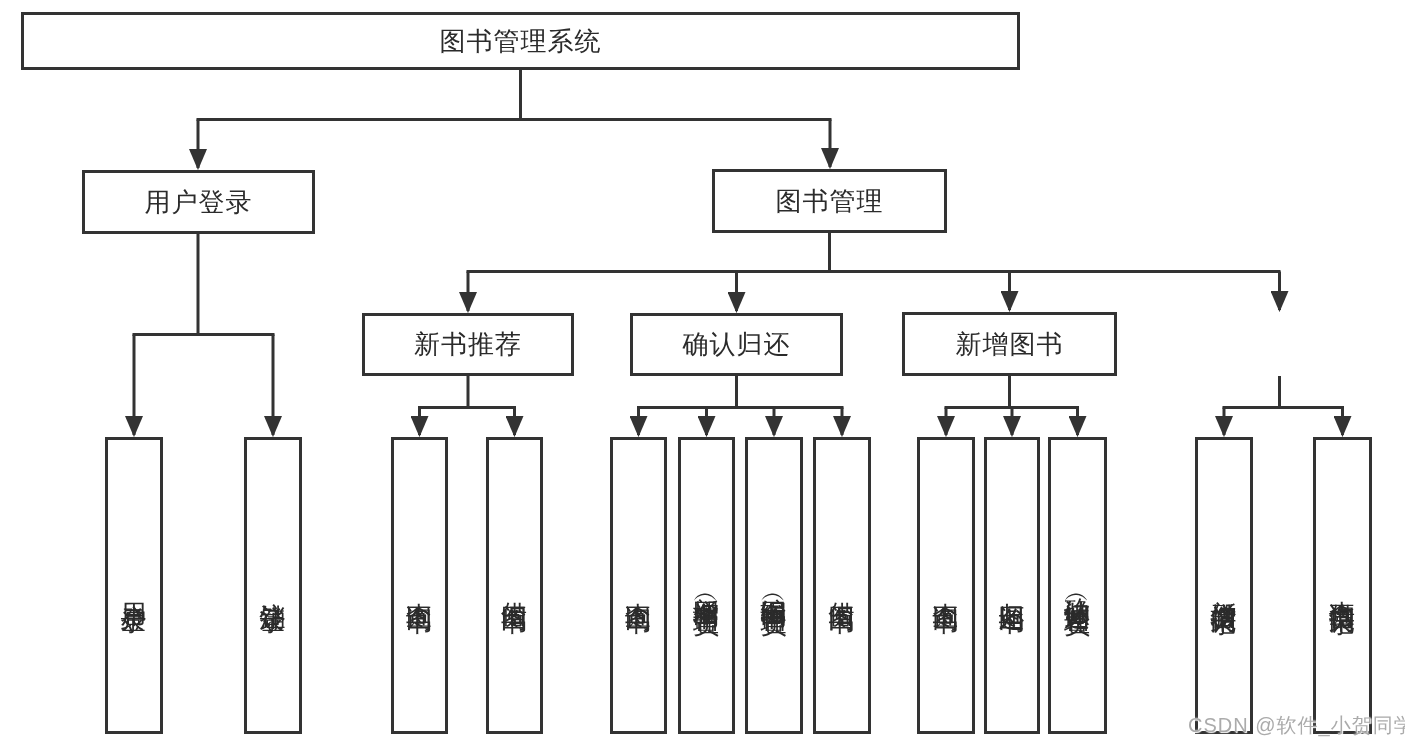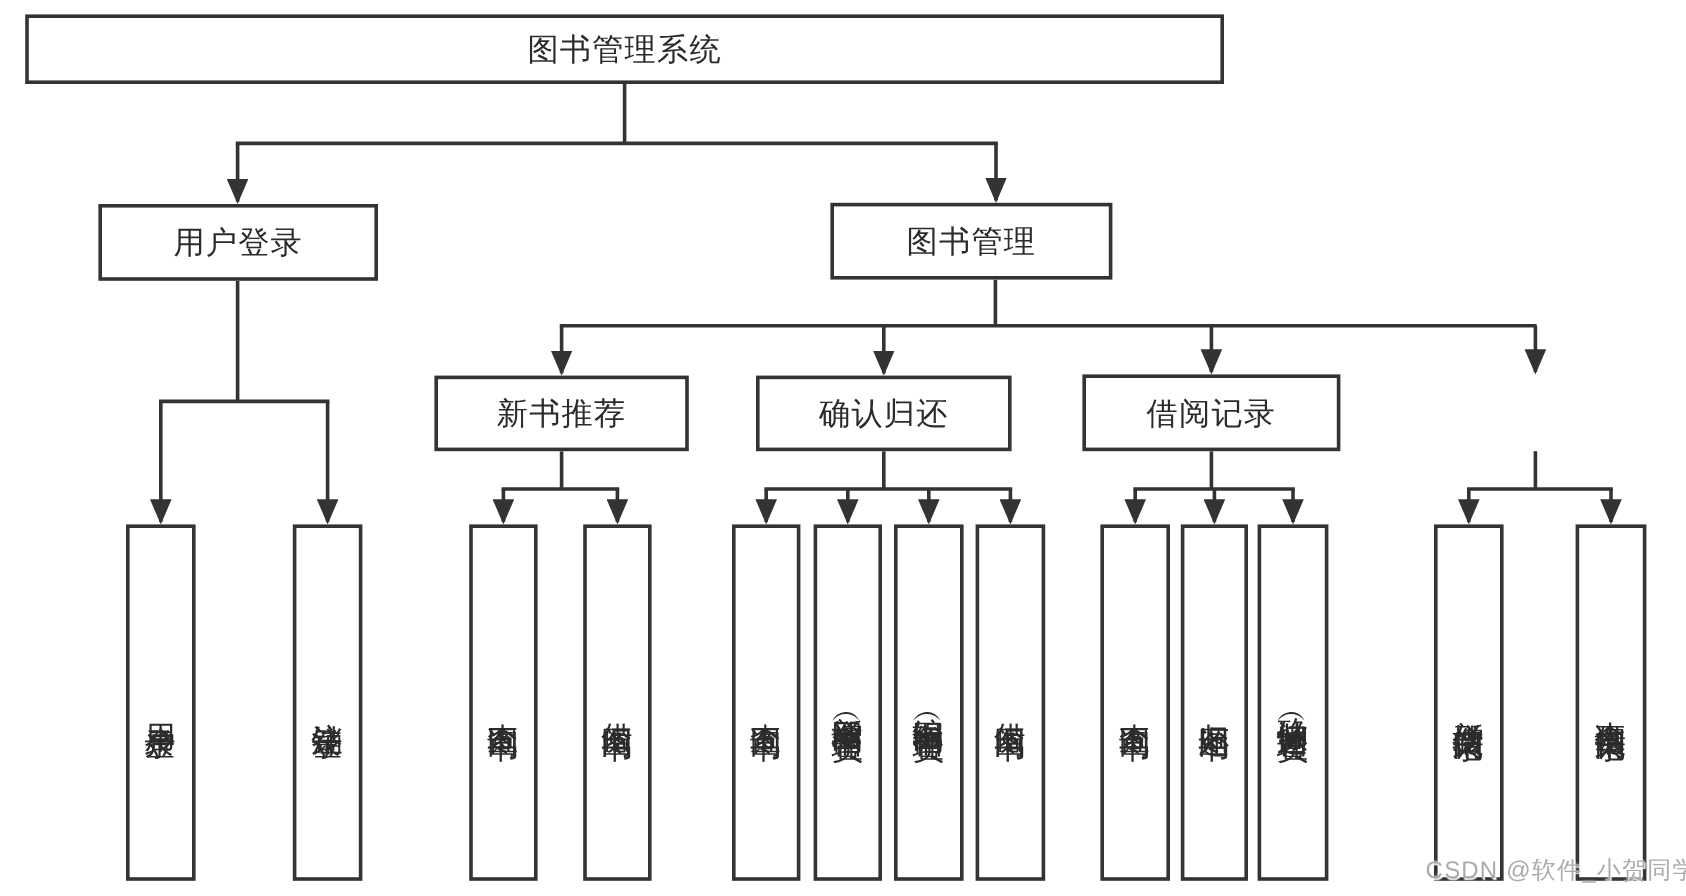--- a/index.html
+++ b/index.html
@@ -91,25 +91,25 @@
       <path d="M1279.5,376 V407.5"></path>
       <path d="M1222.5,407.5 H1344"></path>
       <path d="M1224,407.5 V435" marker-end="url(#arrow)"></path>
       <path d="M1342.5,407.5 V435" marker-end="url(#arrow)"></path>
     </g>
   </svg>
 
   <div class="box" style="left:21px;top:12px;width:999px;height:58px;">图书管理系统</div>
 
   <div class="box" style="left:82px;top:170px;width:233px;height:64px;">用户登录</div>
-  <div class="box" style="left:692px;top:169px;width:235px;height:64px;">图书管理</div>
+  <div class="box" style="left:712px;top:169px;width:235px;height:64px;">图书管理</div>
 
   <div class="box" style="left:362px;top:313px;width:212px;height:63px;">新书推荐</div>
   <div class="box" style="left:630px;top:313px;width:213px;height:63px;">确认归还</div>
-  <div class="box" style="left:902px;top:312px;width:215px;height:64px;">借阅记录</div>
+  <div class="box" style="left:902px;top:312px;width:215px;height:64px;">新增图书</div>
 
   <div class="box vbox" style="left:105px;top:437px;width:58px;height:297px;">用户登录</div>
   <div class="box vbox" style="left:244px;top:437px;width:58px;height:297px;">注销登录</div>
 
   <div class="box vbox" style="left:391px;top:437px;width:57px;height:297px;">查询图书</div>
   <div class="box vbox" style="left:486px;top:437px;width:57px;height:297px;">借阅图书</div>
 
   <div class="box vbox" style="left:610px;top:437px;width:57px;height:297px;">查询图书</div>
   <div class="box vbox" style="left:678px;top:437px;width:57px;height:297px;">新增图书（管理员）</div>
   <div class="box vbox" style="left:745px;top:437px;width:58px;height:297px;">编辑图书（管理员）</div>

